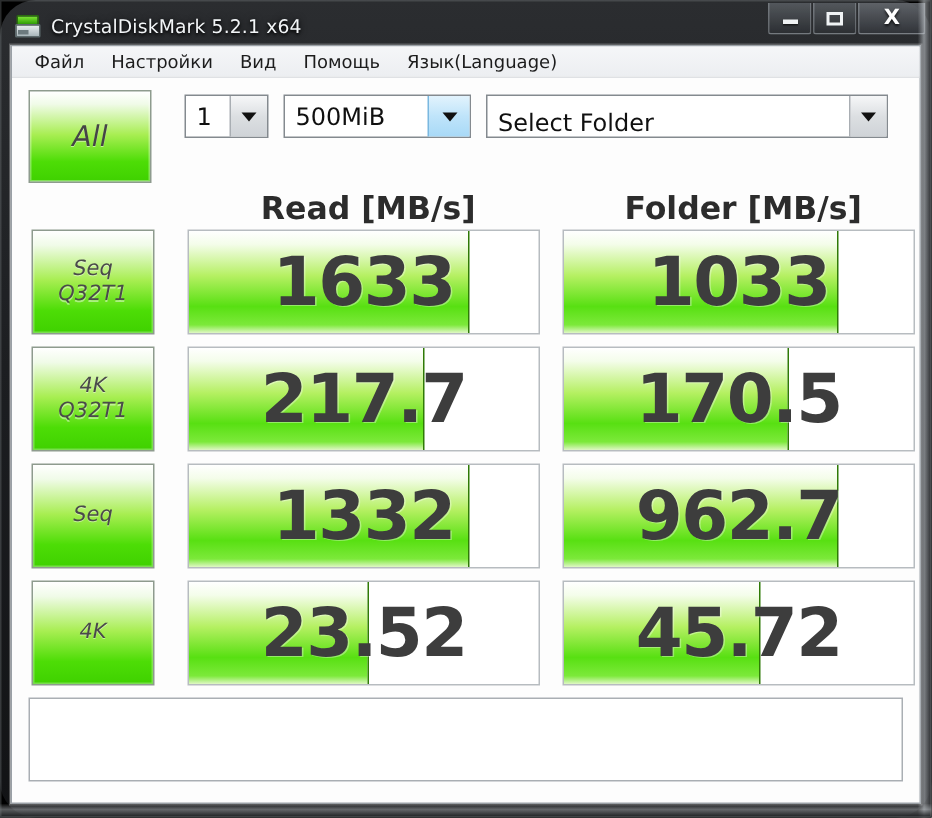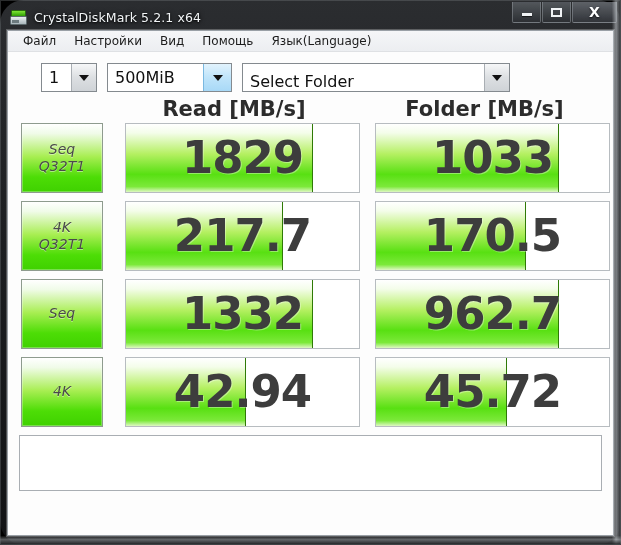--- a/index.html
+++ b/index.html
@@ -230,21 +230,21 @@
   }
   .combo-count { width: 56px; }
   .combo-size  { width: 125px; }
   .combo-size .combo-arrow { width: 28px; }
   .combo-folder { width: 268px; }
   .combo-folder .combo-value { font-size: 16px; margin-top: 8px; }
 
   
   .col-headers {
     display: flex;
-    padding: 5px 11px 2px 4px;
+    padding: 5px 11px 2px 16px;
     justify-content: space-between;
   }
   .col-headers .spacer { width: 82px; flex: none; }
   .col-headers .hdr {
     flex: none;
     text-align: center;
     font-size: 21px;
     font-weight: bold;
     color: #2c2c2c;
     font-family: "DejaVu Sans", sans-serif;
@@ -356,20 +356,23 @@
 
     <div class="menubar">
       <div class="menu-item">Файл</div>
       <div class="menu-item">Настройки</div>
       <div class="menu-item">Вид</div>
       <div class="menu-item">Помощь</div>
       <div class="menu-item">Язык(Language)</div>
     </div>
 
     <div class="toolbar">
+      <div class="all-button">
+        <span>All</span>
+      </div>
       <div class="selectors">
         <div class="combo combo-count">
           <div class="combo-value">1</div>
           <div class="combo-arrow">
             <div class="arrow-glyph"></div>
           </div>
         </div>
         <div class="combo combo-size">
           <div class="combo-value">500MiB</div>
           <div class="combo-arrow hot">
@@ -393,21 +396,21 @@
 
     <div class="rows">
 
       <div class="row">
         <div class="row-label">
           <div class="lab">Seq</div>
           <div class="lab">Q32T1</div>
         </div>
         <div class="cell read">
           <div class="fill" style="width: 80%;"></div>
-          <div class="value">1829</div>
+          <div class="value">1633</div>
         </div>
         <div class="cell write">
           <div class="fill" style="width: 78%;"></div>
           <div class="value">1033</div>
         </div>
       </div>
 
       <div class="row">
         <div class="row-label">
           <div class="lab">4K</div>
@@ -438,21 +441,21 @@
         </div>
       </div>
 
       <div class="row">
         <div class="row-label">
           <div class="lab">4K</div>
           <div class="lab"></div>
         </div>
         <div class="cell read">
           <div class="fill" style="width: 51%;"></div>
-          <div class="value">42.94</div>
+          <div class="value">23.52</div>
         </div>
         <div class="cell write">
           <div class="fill" style="width: 56%;"></div>
           <div class="value">45.72</div>
         </div>
       </div>
 
     </div>
 
     <div class="statusbox"></div>

